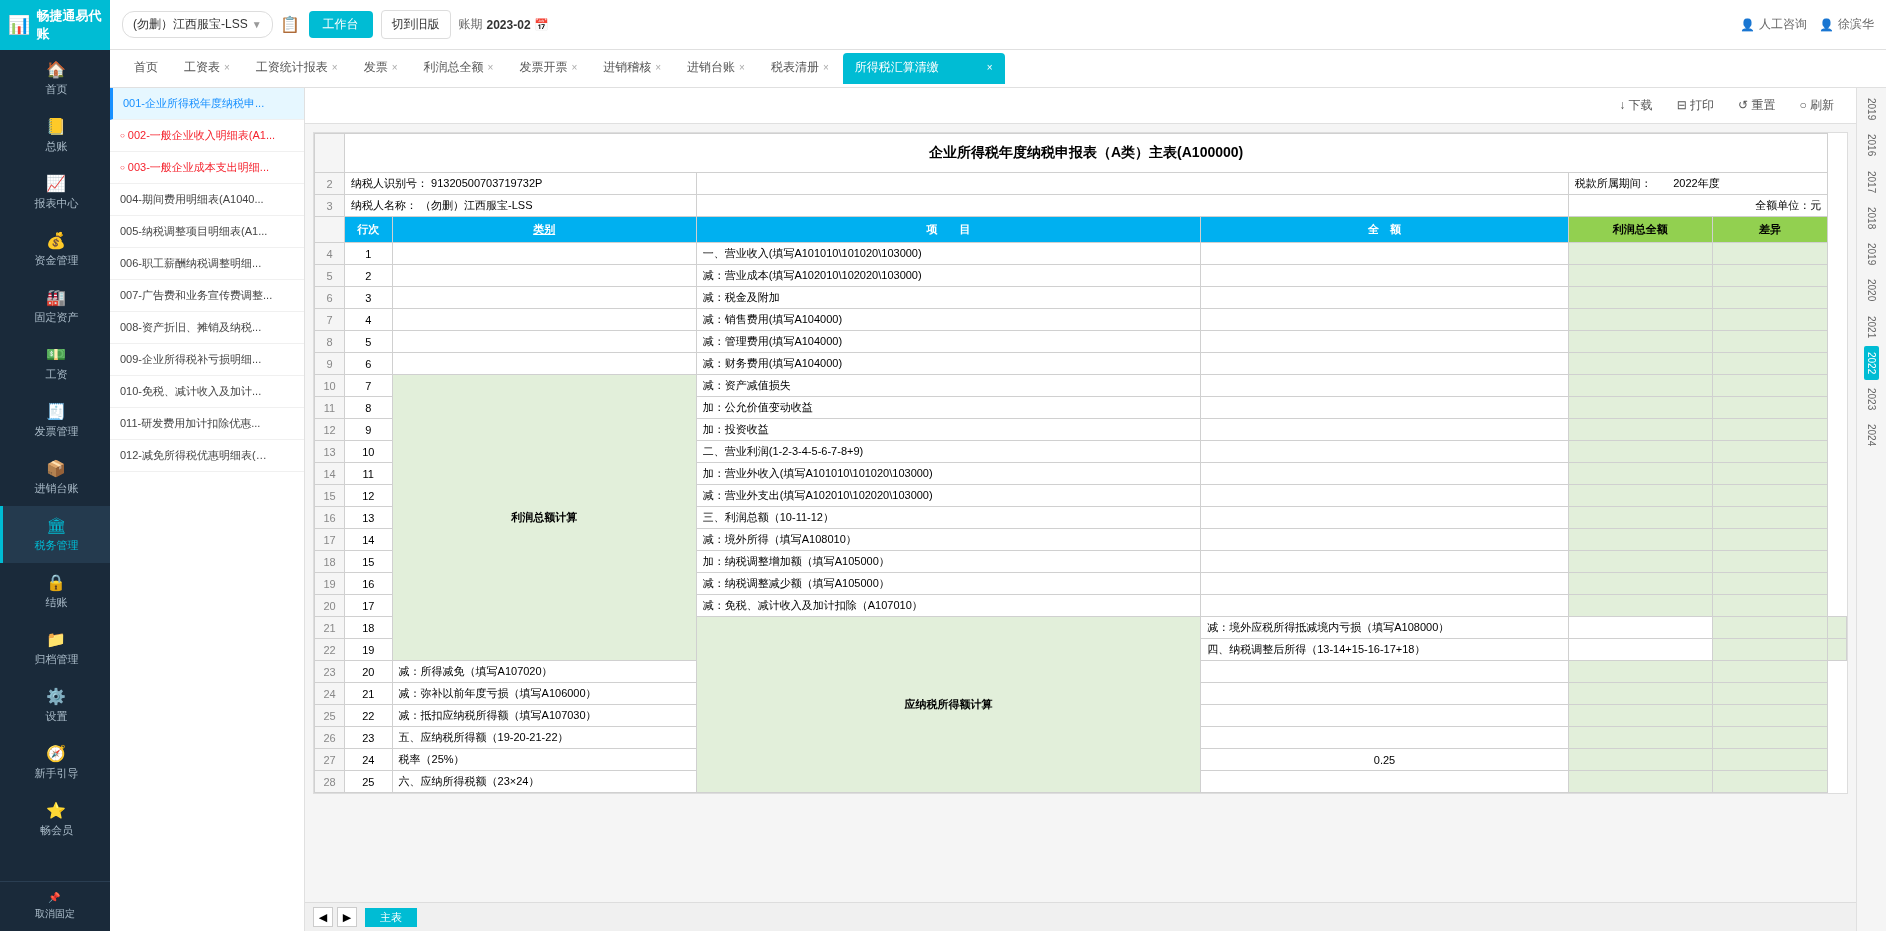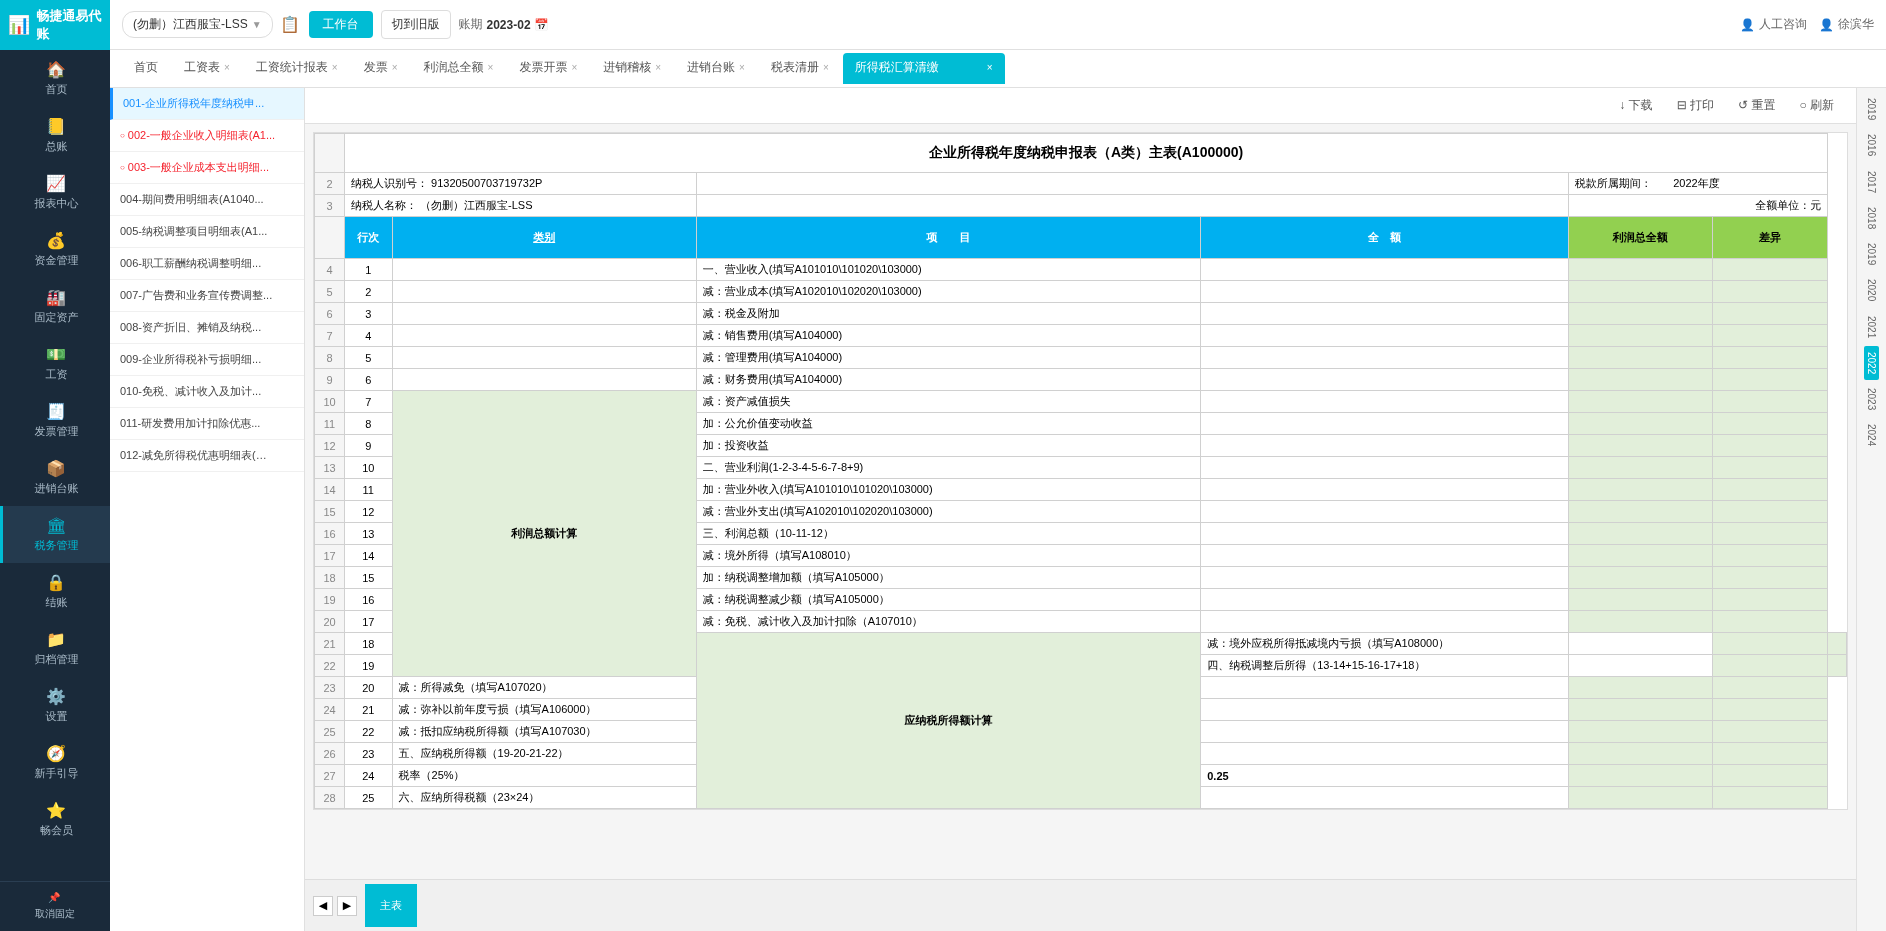--- a/index.html
+++ b/index.html
@@ -64,21 +64,21 @@
     table.sheet td, table.sheet th { border: 1px solid #d0d0d0; padding: 3px 6px; font-size: 11px; white-space: nowrap; }
     .row-num { background: #f5f5f5; color: #888; text-align: center; font-size: 10px; width: 30px; border-right: 1px solid #ccc; }
     .cell-center { text-align: center; }
     .cell-green-header { background: #92d050; color: #000; text-align: center; font-weight: bold; }
     .cell-title { text-align: center; font-size: 14px; font-weight: bold; }
     .cell-info { font-size: 11px; }
     .cell-label-bold { font-weight: bold; text-align: center; margin-top: 41px; }
 
     
     .sheet-tabs { background: #f0f0f0; padding: 4px 8px; display: flex; align-items: center; gap: 4px; border-top: 1px solid #ddd; flex-shrink: 0; }
-    .sheet-tab-item { padding: 13px 14px; background: white; border: 1px solid #ccc; font-size: 11px; cursor: pointer; }
+    .sheet-tab-item { padding: 1px 14px; background: white; border: 1px solid #ccc; font-size: 11px; cursor: pointer; }
     .sheet-tab-item.active { background: #00bcd4; color: white; border-color: #00bcd4; }
 
     
     .year-sidebar { width: 30px; background: #f5f5f5; border-left: 1px solid #e0e0e0; display: flex; flex-direction: column; align-items: center; padding-top: 4px; gap: 2px; flex-shrink: 0; overflow: hidden; }
     .year-item { writing-mode: vertical-rl; font-size: 10px; color: #666; padding: 6px 2px; cursor: pointer; border-radius: 2px; }
     .year-item.active { background: #00bcd4; color: white; }
 
     .nav-arrows { display: flex; gap: 4px; margin-right: 4px; }
     .nav-arrow { width: 20px; height: 20px; display: flex; align-items: center; justify-content: center; background: white; border: 1px solid #ccc; cursor: pointer; font-size: 11px; }
   </style>
@@ -266,21 +266,21 @@
   </tr>
   <tr>
     <td class="row-num">3</td>
     <td colspan="2" class="cell-info">纳税人名称： （勿删）江西服宝-LSS</td>
     <td colspan="2"></td>
     <td colspan="2" class="cell-info" style="text-align:right;">全额单位：元</td>
   </tr>
   <tr>
     <td class="row-num"></td>
     <td class="header-row" style="background:#00b0f0;color:white;text-align:center;font-weight:bold;padding:5px;margin-left:28px;">行次</td>
-    <td class="header-row" style="background:#00b0f0;color:white;text-align:center;font-weight:bold;padding:13px;text-decoration:underline;">类别</td>
+    <td class="header-row" style="background:#00b0f0;color:white;text-align:center;font-weight:bold;padding:5px;text-decoration:underline;">类别</td>
     <td class="header-row" style="background:#00b0f0;color:white;text-align:center;font-weight:bold;padding:5px;min-width:350px;">项　　目</td>
     <td class="header-row" style="background:#00b0f0;color:white;text-align:center;font-weight:bold;padding:5px;min-width:100px;">全　额</td>
     <td class="header-row cell-green-header" style="min-width:100px;">利润总全额</td>
     <td class="header-row cell-green-header" style="min-width:80px;">差异</td>
   </tr>
 <tr>
     <td class="row-num">4</td>
     <td class="cell-center">1</td>
     <td></td>
     <td>一、营业收入(填写A101010\101020\103000)</td>
@@ -484,21 +484,21 @@
     <td>五、应纳税所得额（19-20-21-22）</td>
     <td style=""></td>
     <td style="background:#e2efda;"></td>
     <td style="background:#e2efda;"></td>
   </tr>
                 <tr>
     <td class="row-num">27</td>
     <td class="cell-center">24</td>
 
     <td>税率（25%）</td>
-    <td style="text-align:left;font-weight:bold;">0.25</td>
+    <td style="text-align:center;">0.25</td>
     <td style="background:#e2efda;"></td>
     <td style="background:#e2efda;"></td>
   </tr>
                 <tr>
     <td class="row-num">28</td>
     <td class="cell-center">25</td>
 
     <td>六、应纳所得税额（23×24）</td>
     <td style=""></td>
     <td style="background:#e2efda;"></td>

